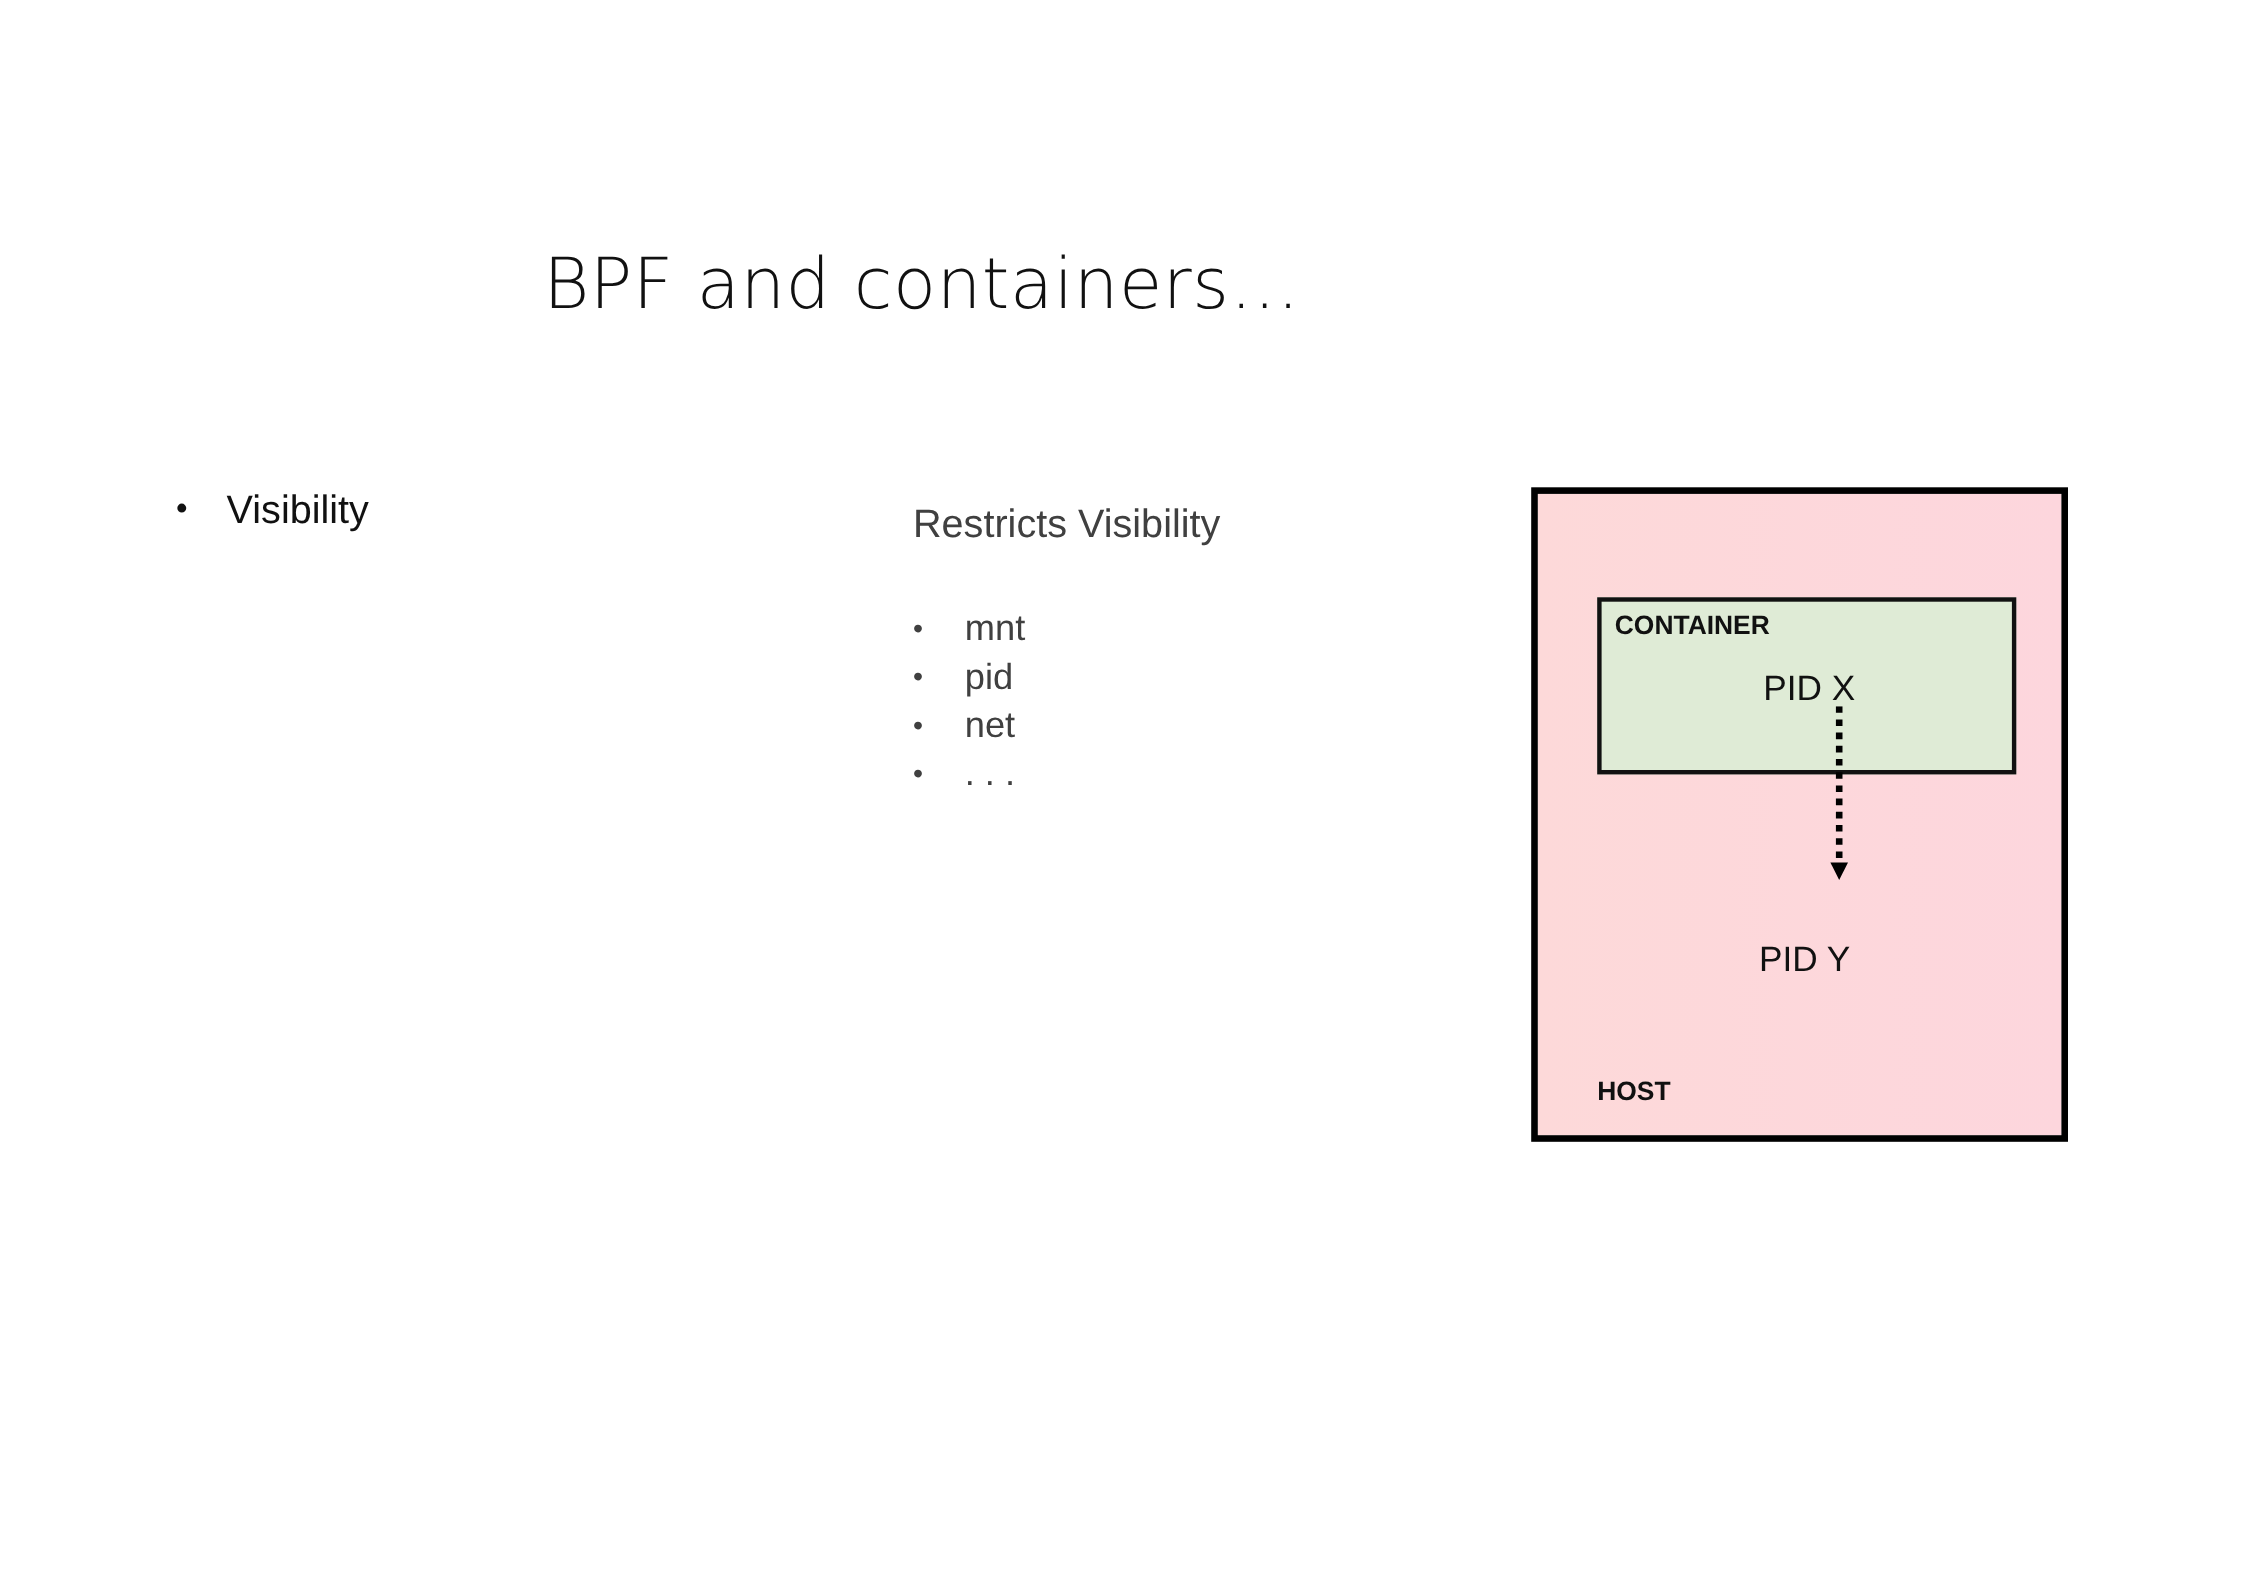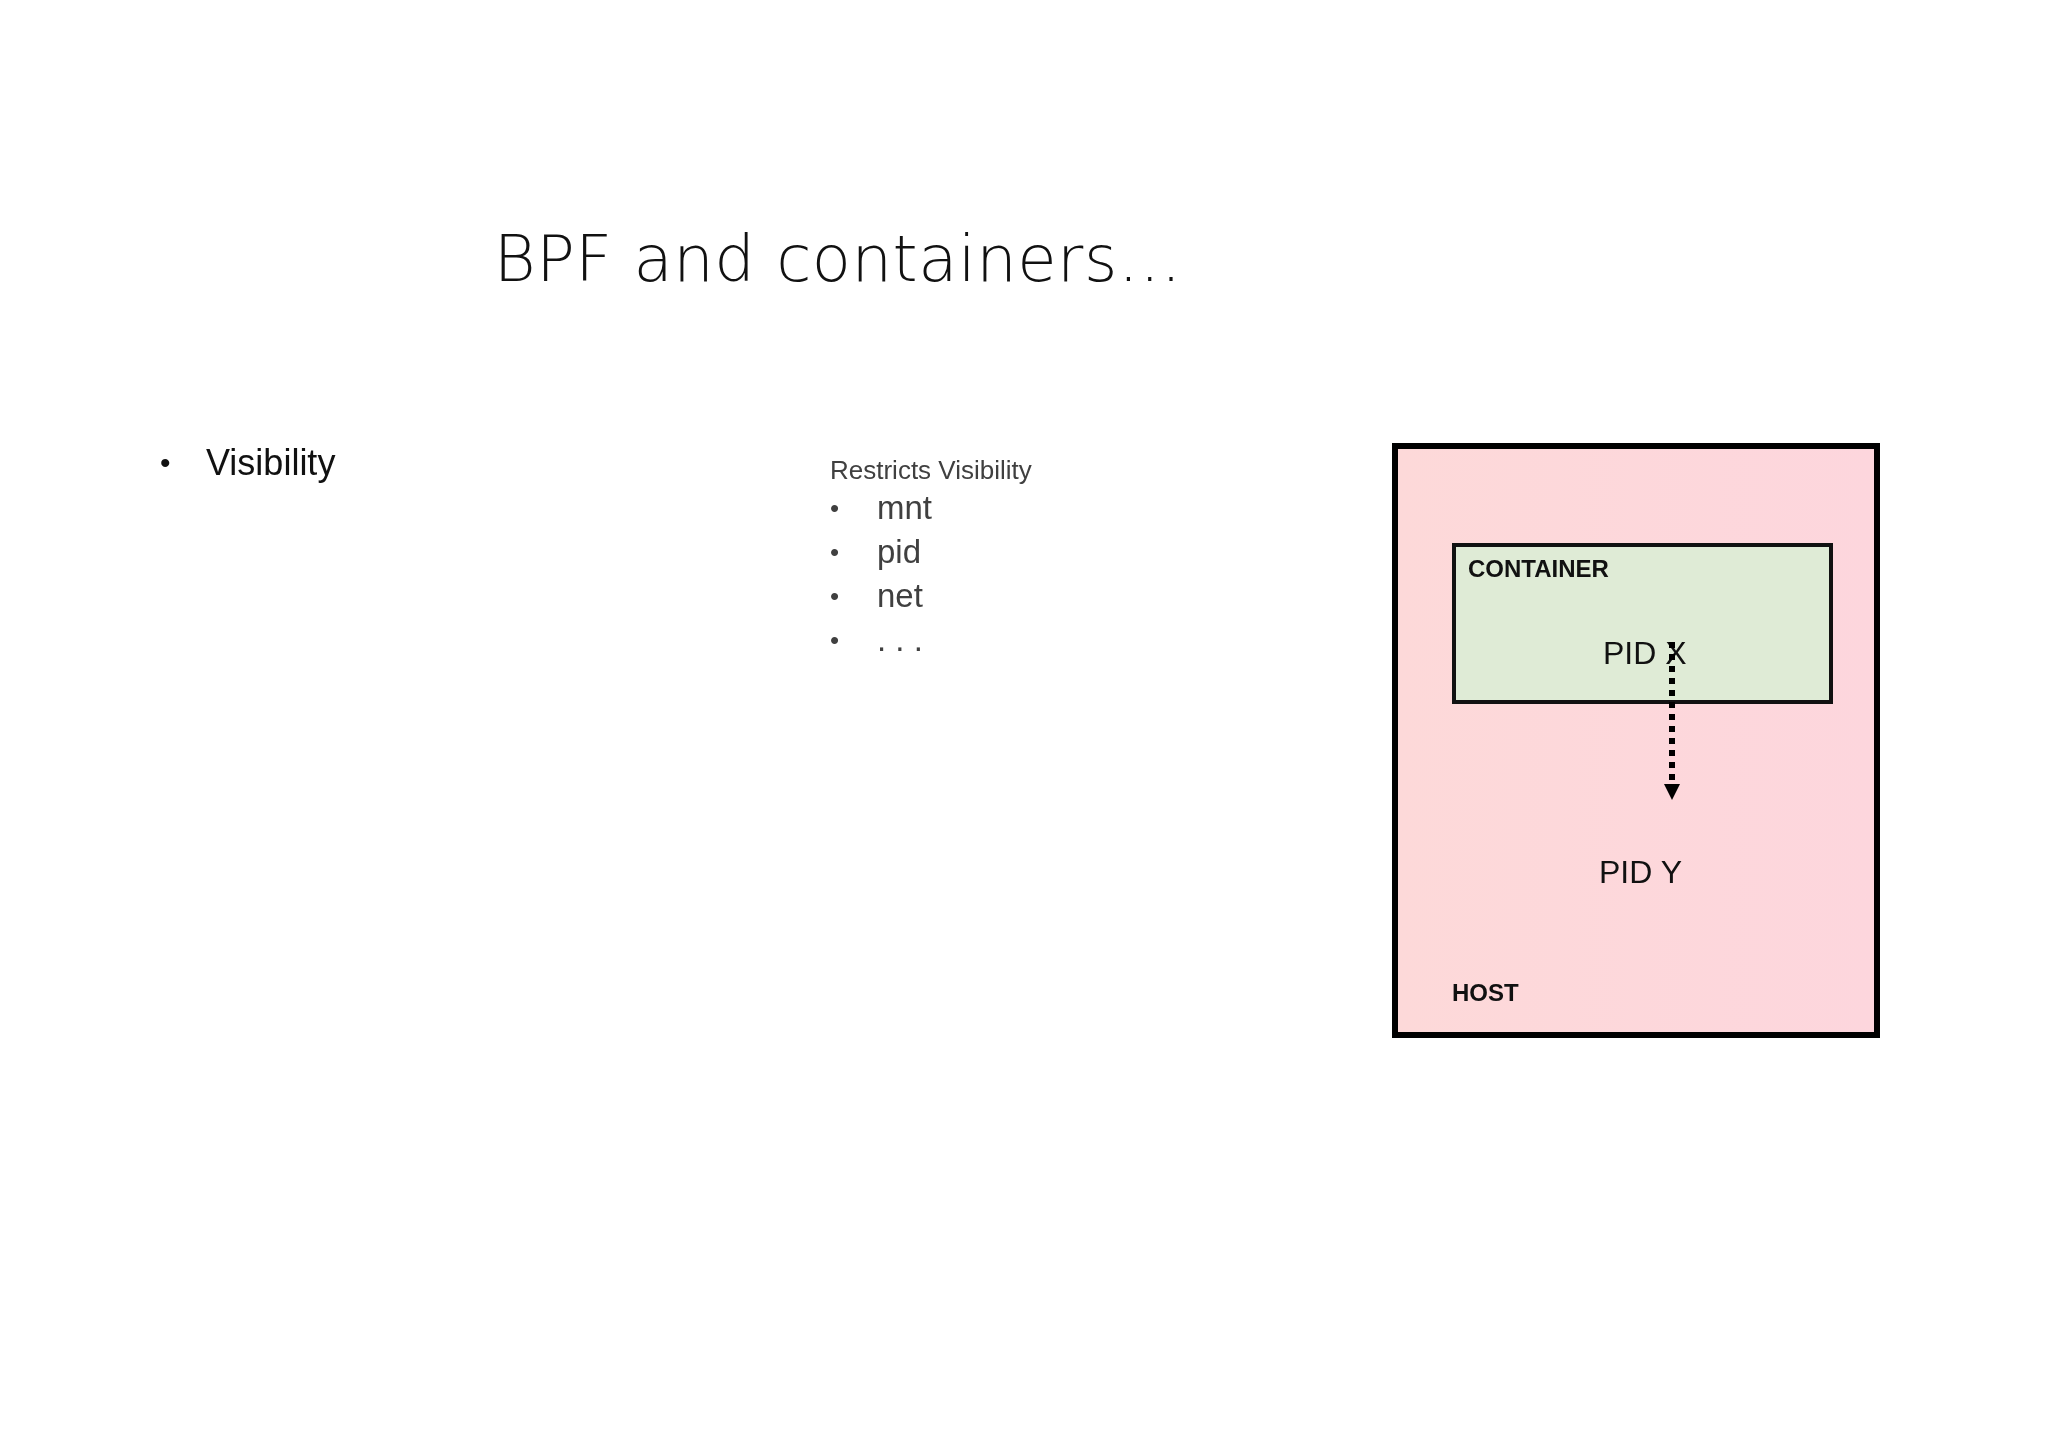--- a/index.html
+++ b/index.html
@@ -1,21 +1,21 @@
 <!DOCTYPE html>
 <html><head>
 <meta charset="utf-8">
 <style>
   html, body { margin: 0; padding: 0; background: #ffffff; }
   body { width: 2048px; height: 1448px; position: relative; overflow: hidden; font-family: "Liberation Sans", sans-serif; }
   .title { position: absolute; left: 0; width: 1676px; top: 222px; text-align: center; font-family: "DejaVu Sans", sans-serif; font-weight: 300; font-size: 64px; color: #111; letter-spacing: 0.5px; }
   .left-bullet { position: absolute; left: 160px; top: 442px; font-size: 36px; color: #111; font-family: "Liberation Sans", sans-serif; display: flex; align-items: center; }
   .left-bullet .dot { width: 46px; font-size: 30px; }
   .mid { position: absolute; left: 830px; top: 455px; color: #404040; font-family: "Liberation Sans", sans-serif; }
-  .mid .heading { font-size: 26px; }
+  .mid .heading { font-size: 36px; margin-bottom: 52px; }
   .mid ul { list-style: none; margin: 0; padding: 0; }
   .mid li { font-size: 33px; height: 44px; line-height: 44px; display: flex; }
   .mid li .dot { width: 47px; font-size: 26px; }
   .host { position: absolute; left: 1392px; top: 443px; width: 476px; height: 583px; border: 6px solid #000; background: linear-gradient(90deg, #fdd9d9, #fdd6dd); }
   .container { position: absolute; left: 54px; top: 94px; width: 373px; height: 153px; border: 4px solid #111; background: #dfebd6; text-align: center; }
   .lbl-bold { position: absolute; font-weight: bold; font-size: 24px; color: #111; }
   .pid { position: absolute; font-size: 32px; color: #111; }
   .arrow { position: absolute; left: 264px; top: 193px; width: 20px; height: 160px; }
 </style>
 </head>
@@ -46,21 +46,21 @@
     <li>
         <span class="dot">•</span>
         <span>. . .</span>
       </li>
   </ul>
 </div>
 
 <div class="host">
   <div class="container">
     <div class="lbl-bold" style="left:12px; top:8px;">CONTAINER</div>
-    <div class="pid" style="left:147px; top:60px;margin-top:28px;">PID X</div>
+    <div class="pid" style="left:147px; top:60px;">PID X</div>
   </div>
   <svg class="arrow" viewBox="0 0 20 160">
     <line x1="10" y1="0" x2="10" y2="140" stroke="#000" stroke-width="6" stroke-dasharray="6,6"></line>
     <polygon points="2,142 18,142 10,158" fill="#000"></polygon>
   </svg>
   <div class="pid" style="left:201px; top:362px;margin-top:43px;">PID Y</div>
   <div class="lbl-bold" style="left:54px; top:530px;">HOST</div>
 </div>
 
 </body></html>

